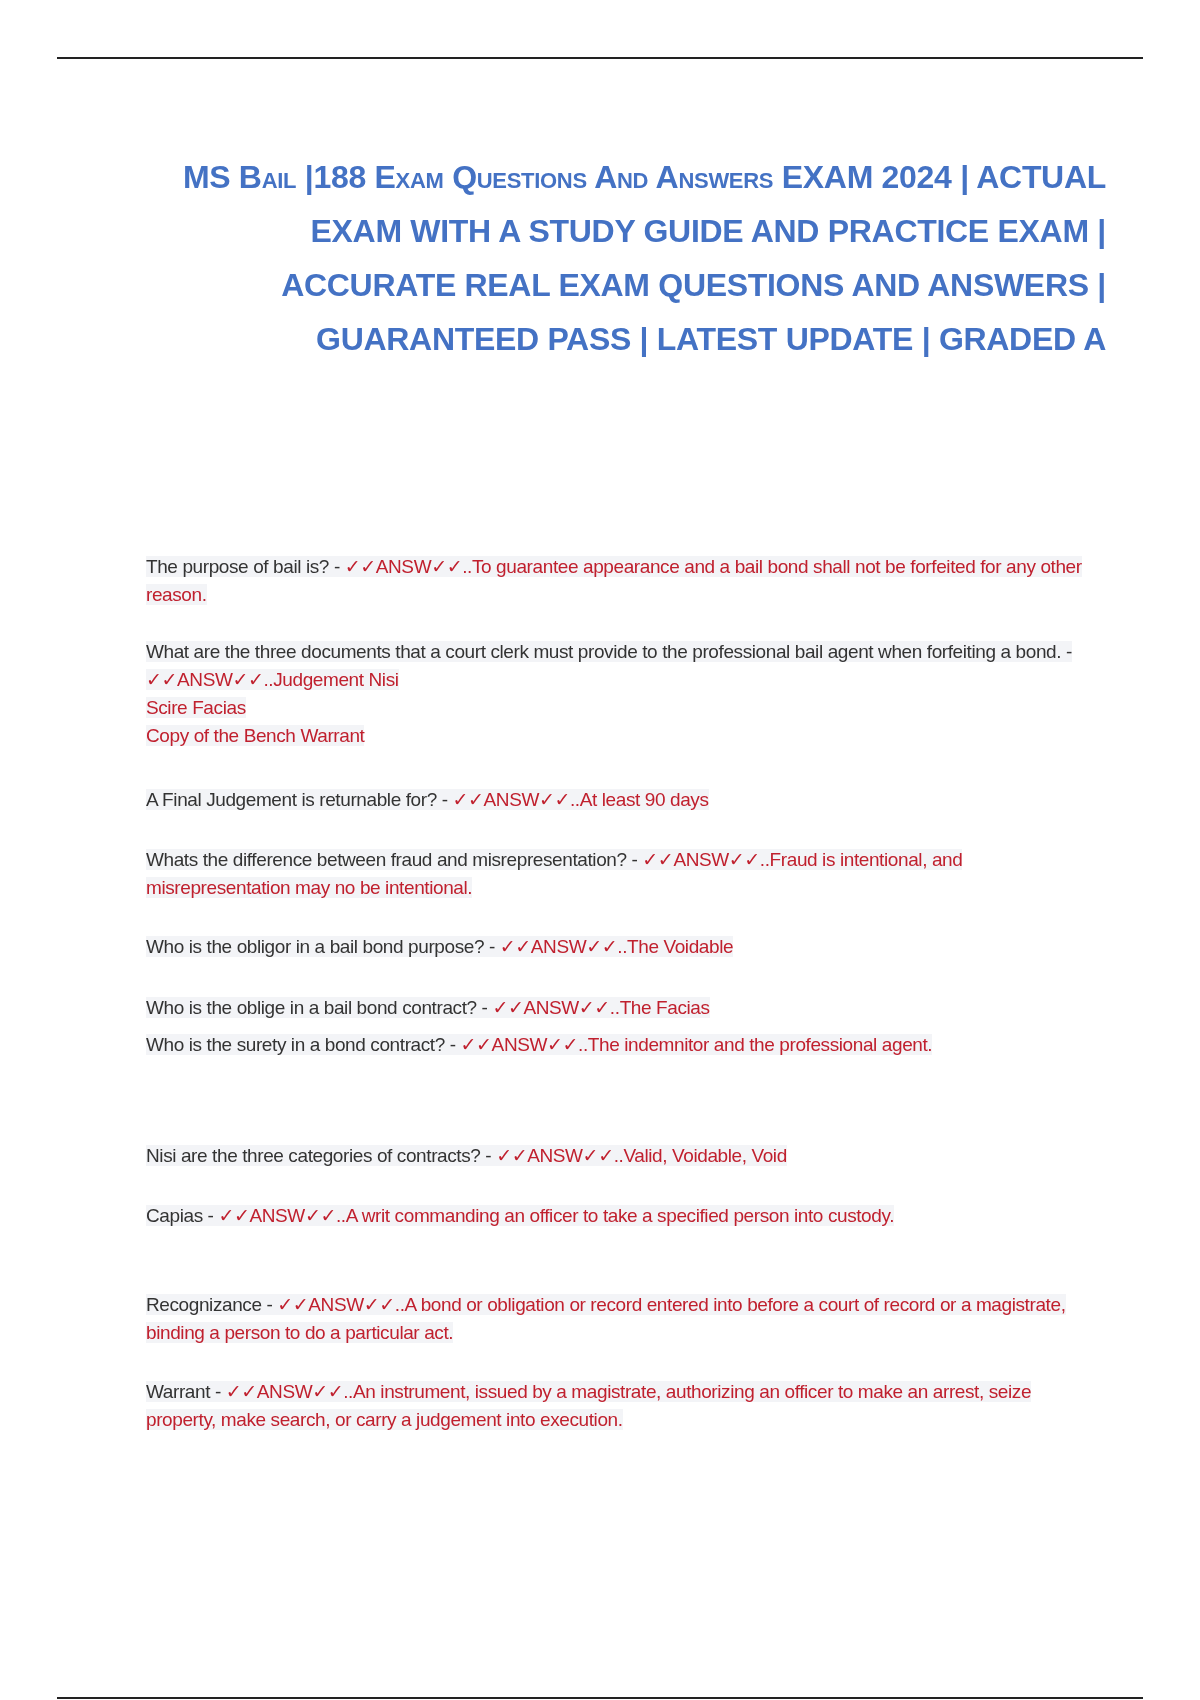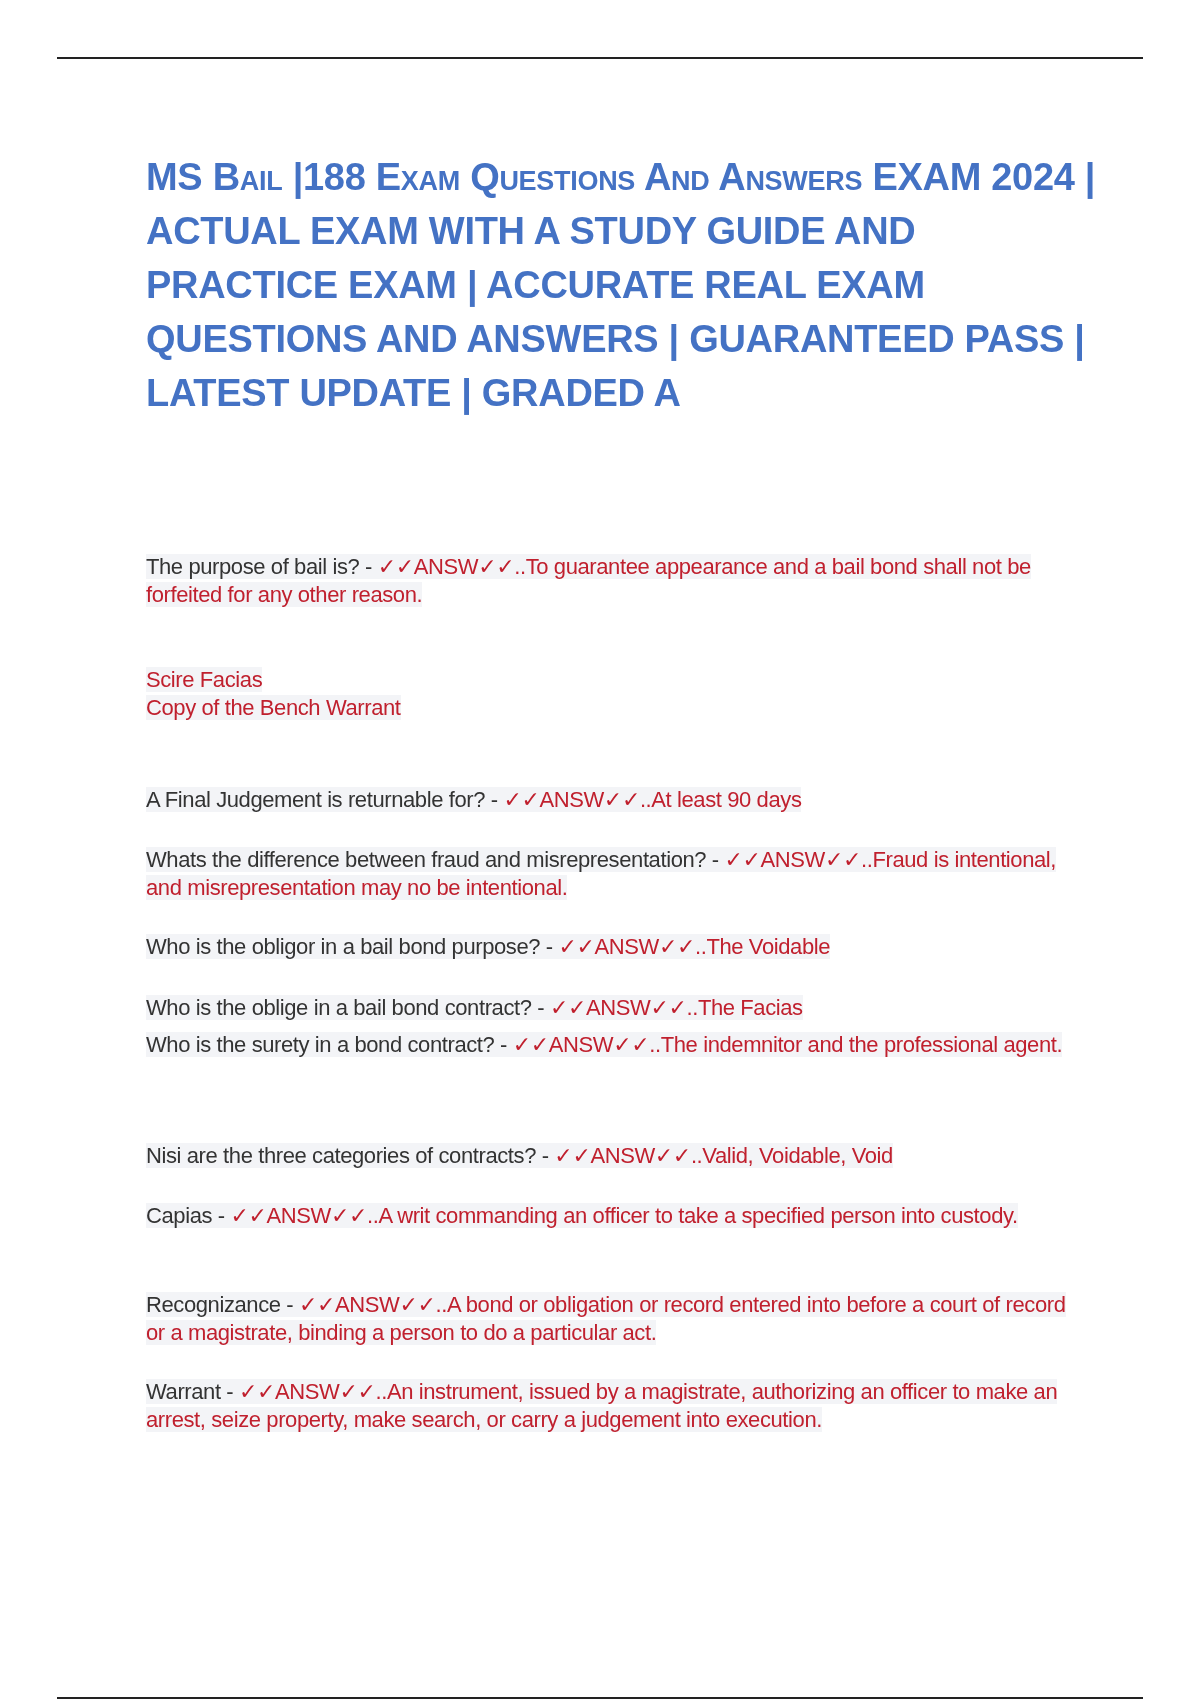--- a/index.html
+++ b/index.html
@@ -3,43 +3,44 @@
   <meta charset="utf-8">
   <style>
     html, body { margin: 0; padding: 0; background: #ffffff; }
     body { width: 1200px; height: 1700px; position: relative; overflow: hidden; }
     .rule { position: absolute; left: 57px; width: 1086px; height: 2px; background: #222222; }
     .rule.top { top: 57px; }
     .rule.bottom { top: 1697px; }
     .title {
       position: absolute; left: 146px; top: 150px; width: 960px;
       font-family: "Liberation Sans", sans-serif; font-weight: bold;
-      font-size: 38px; line-height: 54px; color: #4472C4; letter-spacing: -0.3px;
+      font-size: 32px; line-height: 54px; color: #4472C4; letter-spacing: -0.3px;
       margin: 0;
+      text-align: right;
     }
     .sc { font-variant: small-caps; }
     .qa {
       position: absolute; left: 146px; width: 940px;
-      font-family: "Liberation Sans", sans-serif; font-size: 22px; line-height: 28px;
+      font-family: "Liberation Sans", sans-serif; font-size: 19px; line-height: 28px;
       color: #333333; margin: 0; letter-spacing: -0.4px;
     }
     .qa .hl { background: #f3f4f7; }
     .qa .q { color: #333333; }
     .qa .a { color: #C0202E; }
   </style>
 </head>
 <body>
 
 <div class="rule top"></div>
 
 <h1 class="title"><span class="sc">MS Bail</span><span> |188 </span><span class="sc">Exam Questions And Answers</span><span> EXAM 2024 | ACTUAL EXAM WITH A STUDY GUIDE AND PRACTICE EXAM | ACCURATE REAL EXAM QUESTIONS AND ANSWERS | GUARANTEED PASS | LATEST UPDATE | GRADED A</span></h1>
 
 <p class="qa" style="top:553px"><span class="hl"><span class="q">The purpose of bail is? - </span><span class="a">✓✓ANSW✓✓..</span><span class="a">To guarantee appearance and a bail bond shall not be forfeited for any other reason.</span></span></p>
 
-<p class="qa" style="top:638px"><br><span class="hl a">Scire Facias</span><br><span class="hl a">Copy of the Bench Warrant</span></p>
+<p class="qa" style="top:638px"><span class="hl"><span class="q">What are the three documents that a court clerk must provide to the professional bail agent when forfeiting a bond. - </span><span class="a">✓✓ANSW✓✓..</span><span class="a">Judgement Nisi</span></span><br><span class="hl a">Scire Facias</span><br><span class="hl a">Copy of the Bench Warrant</span></p>
 
 <p class="qa" style="top:786px"><span class="hl"><span class="q">A Final Judgement is returnable for? - </span><span class="a">✓✓ANSW✓✓..</span><span class="a">At least 90 days</span></span></p>
 
 <p class="qa" style="top:846px"><span class="hl"><span class="q">Whats the difference between fraud and misrepresentation? - </span><span class="a">✓✓ANSW✓✓..</span><span class="a">Fraud is intentional, and misrepresentation may no be intentional.</span></span></p>
 
 <p class="qa" style="top:933px"><span class="hl"><span class="q">Who is the obligor in a bail bond purpose? - </span><span class="a">✓✓ANSW✓✓..</span><span class="a">The Voidable</span></span></p>
 
 <p class="qa" style="top:994px"><span class="hl"><span class="q">Who is the oblige in a bail bond contract? - </span><span class="a">✓✓ANSW✓✓..</span><span class="a">The Facias</span></span></p>
 
 <p class="qa" style="top:1031px"><span class="hl"><span class="q">Who is the surety in a bond contract? - </span><span class="a">✓✓ANSW✓✓..</span><span class="a">The indemnitor and the professional agent.</span></span></p>

